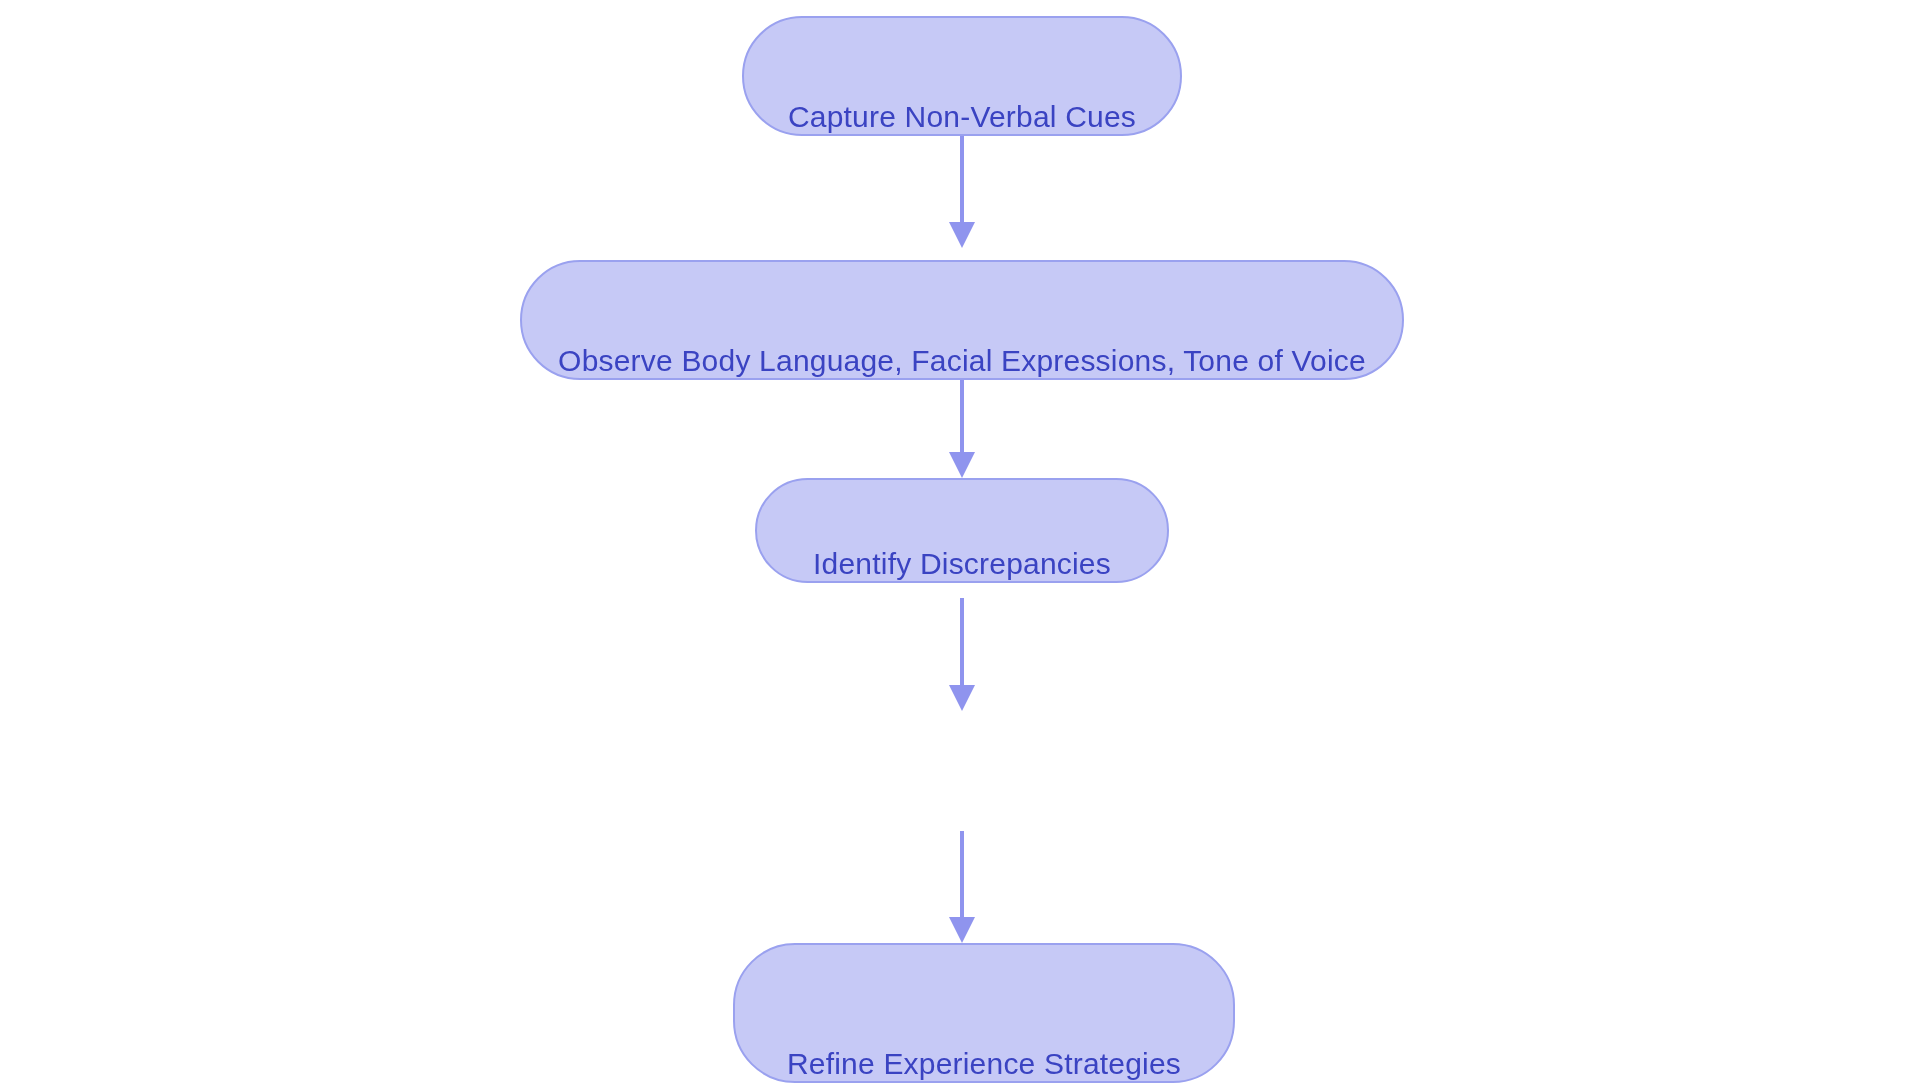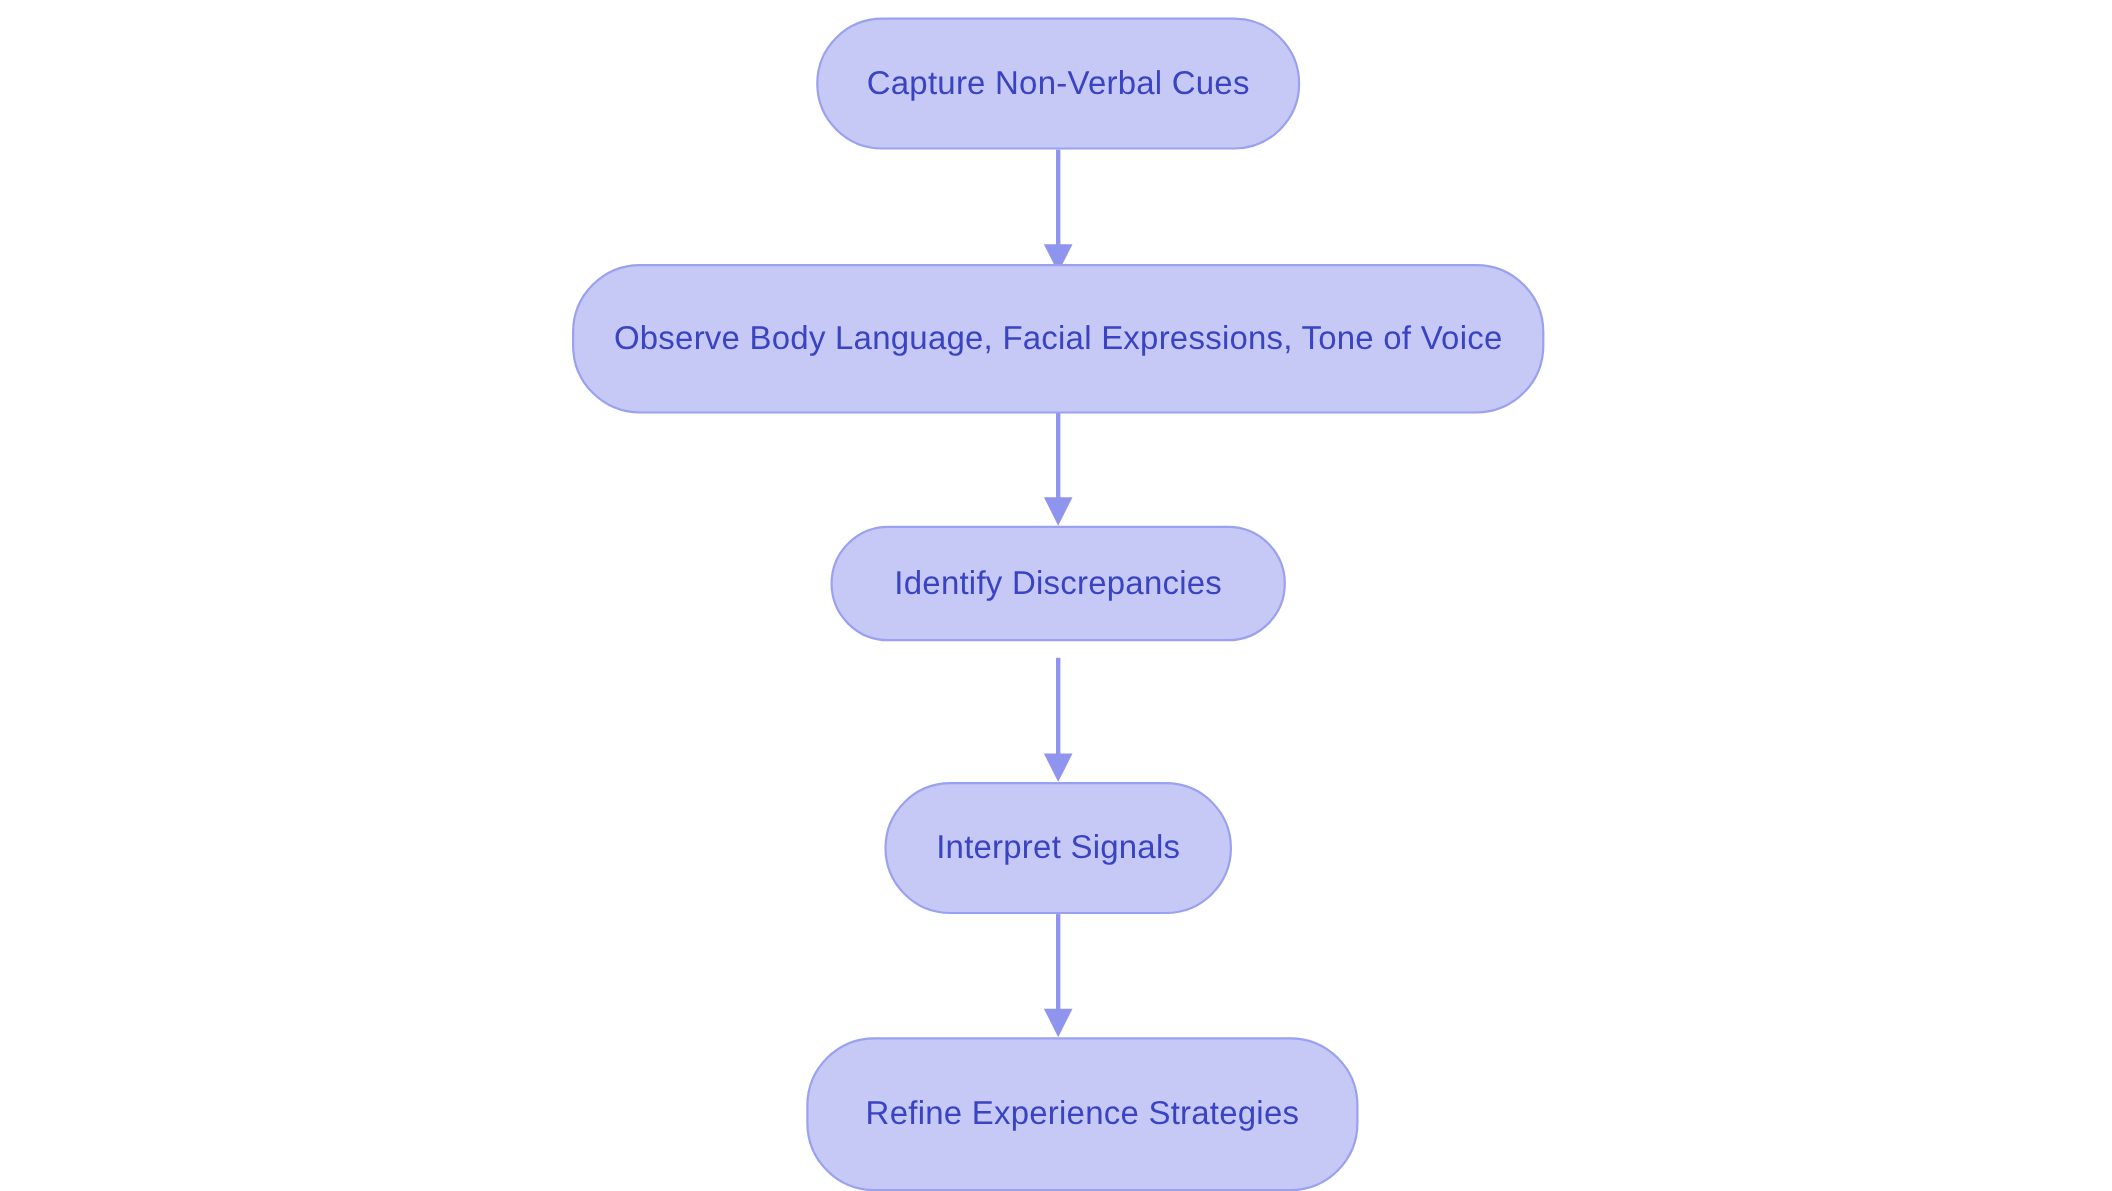--- a/index.html
+++ b/index.html
@@ -19,21 +19,21 @@
     height: 1083px;
     background: var(--bg, #ffffff);
   }
   .node {
     position: absolute;
     box-sizing: border-box;
     background: var(--node-fill, #c6c9f6);
     border: 2px solid var(--node-border, #9aa1ef);
     border-radius: 62px;
     display: flex;
-    align-items: center;
+    align-items: flex-end;
     justify-content: center;
     padding: 0 28px;
   }
   .node-label {
     font-size: 30px;
     letter-spacing: 0.2px;
     color: var(--node-text, #3a43c2);
     text-align: center;
     white-space: nowrap;
   }
@@ -76,25 +76,22 @@
       <div class="arrow-stem"></div>
       <div class="arrow-head"></div>
     </div>
     <div class="arrow" style="left: 949px; top: 831px; height: 112px;">
       <div class="arrow-stem"></div>
       <div class="arrow-head"></div>
     </div>
     <div class="node" style="left: 742px; top: 16px; width: 440px; height: 120px;">
       <span class="node-label">Capture Non-Verbal Cues</span>
     </div>
-    <div class="node" style="left: 520px; top: 240px; width: 884px; height: 136px;">
+    <div class="node" style="left: 520px; top: 260px; width: 884px; height: 120px;">
       <span class="node-label">Observe Body Language, Facial Expressions, Tone of Voice</span>
     </div>
     <div class="node" style="left: 755px; top: 478px; width: 414px; height: 105px;">
       <span class="node-label">Identify Discrepancies</span>
-    </div>
-    <div class="node" style="left: 804px; top: 711px; width: 316px; height: 120px;">
-      <span class="node-label">Interpret Signals</span>
     </div>
     <div class="node" style="left: 733px; top: 943px; width: 502px; height: 140px;">
       <span class="node-label">Refine Experience Strategies</span>
     </div>
   </div>
 
 </body></html>

